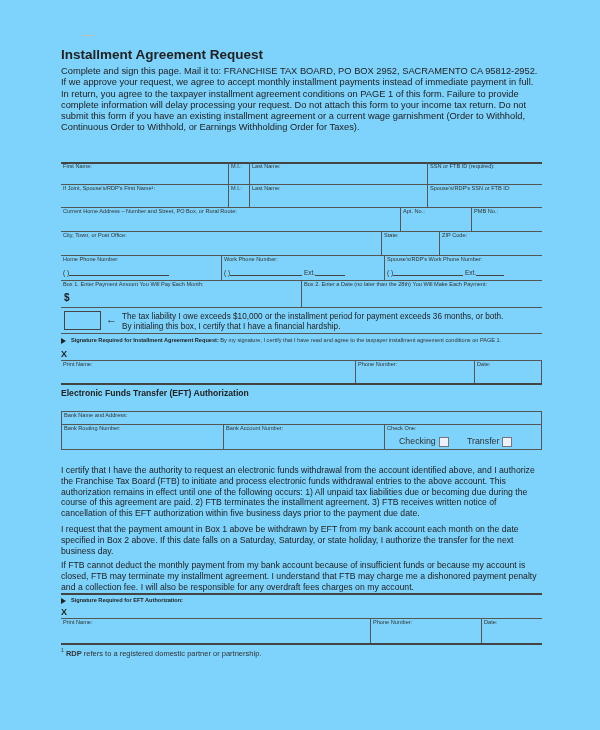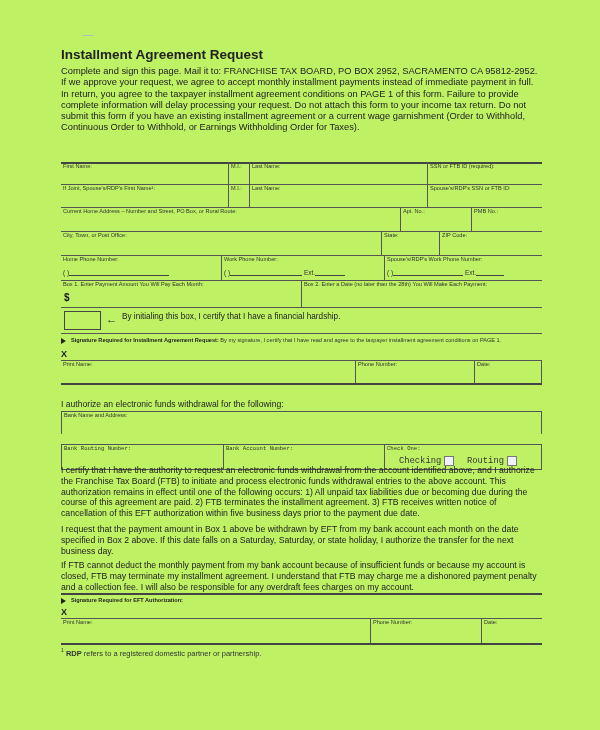--- a/index.html
+++ b/index.html
@@ -1,17 +1,17 @@
 <!DOCTYPE html>
 <html><head>
 <meta charset="utf-8">
 <style>
   html, body { margin:0; padding:0; background:#ffffff; }
   body { width:600px; height:730px; position:relative; overflow:hidden; font-family:"Liberation Sans", sans-serif; color:#1a1a1a; }
-  .page { position:absolute; left:0; top:0; width:600px; height:730px; background:#bef264; }
+  .page { position:absolute; left:0; top:0; width:600px; height:730px; background:#7dd3fc; }
   .dash { position:absolute; left:82px; top:35px; width:12px; height:1px; background:#bbb; }
   .title { position:absolute; left:61px; top:47px; font-size:13.5px; font-weight:bold; color:#222; }
   .para { position:absolute; left:61px; width:480px; font-size:9.3px; line-height:11.3px; color:#222; }
   .row { position:absolute; left:61px; width:481px; }
   .cell { position:absolute; top:0; height:100%; box-sizing:border-box; }
   .cell .lbl { position:absolute; left:2px; top:1px; font-size:5.6px; color:#333; white-space:nowrap; }
   .cell .fill { position:absolute; left:1px; right:3px; bottom:2px; background:#eef1fa; }
   .vline { position:absolute; top:0; height:100%; width:1px; background:#555; }
   .hline { position:absolute; left:0; width:100%; height:1px; background:#555; }
   .hline.thick { height:2px; background:#444; }
@@ -153,20 +153,21 @@
     <div class="cell" style="left:241px;width:240px;">
       <span class="lbl">Box 2. Enter a Date (no later than the 28th) You Will Make Each Payment:</span>
         <div class="fill"></div>
     </div>
     <div class="hline" style="top:27px;"></div>
   </div>
 
   <div class="initbox"></div>
   <div class="arrow">←</div>
   <div class="hardship">
+    <div>The tax liability I owe exceeds $10,000 or the installment period for payment exceeds 36 months, or both.</div>
     <div>By initialing this box, I certify that I have a financial hardship.</div>
   </div>
   <div class="hline" style="position:absolute;left:61px;width:481px;top:333px;background:#555;"></div>
 
   <div class="sigline" style="top:337px;">
     <span class="tri"></span><b>Signature Required for Installment Agreement Request:</b><span> By my signature, I certify that I have read and agree to the taxpayer installment agreement conditions on PAGE 1.</span>
   </div>
   <div class="xmark" style="top:349px;">X</div>
   <div class="row" style="top:360px;height:24px;">
     <div class="hline" style="top:0;"></div>
@@ -181,44 +182,44 @@
       </div>
     <div class="vline" style="left:413px;"></div>
     <div class="cell" style="left:414px;width:67px;">
       <span class="lbl">Date:</span>
         <div class="fill"></div>
       </div>
     <div class="vline" style="left:480px;"></div>
     <div class="hline thick" style="top:23px;"></div>
   </div>
 
-  <div class="eft-sub">I authorize an electronic funds withdrawal for the following:</div>
+  <div class="eft-title">Electronic Funds Transfer (EFT) Authorization</div>
   <div class="row" style="top:411px;height:23px;border-left:1px solid #555;border-right:1px solid #555;box-sizing:border-box;">
     <div class="hline" style="top:0;"></div>
     <div class="cell" style="left:0;width:479px;">
       <span class="lbl">Bank Name and Address:</span>
         <div class="fill"></div>
       </div>
   </div>
-  <div class="row" style="top:444px;height:26px;border-left:1px solid #555;border-right:1px solid #555;box-sizing:border-box;font-family:Liberation Mono, monospace;">
+  <div class="row" style="top:424px;height:26px;border-left:1px solid #555;border-right:1px solid #555;box-sizing:border-box;">
     <div class="hline" style="top:0;"></div>
     <div class="cell" style="left:0;width:161px;">
       <span class="lbl">Bank Routing Number:</span>
         <div class="fill"></div>
       </div>
     <div class="vline" style="left:161px;"></div>
     <div class="cell" style="left:162px;width:160px;">
       <span class="lbl">Bank Account Number:</span>
         <div class="fill"></div>
       </div>
     <div class="vline" style="left:322px;"></div>
     <div class="cell" style="left:323px;width:156px;">
       <span class="lbl">Check One:</span>
       <span class="acct-opt" style="left:14px;"><span>Checking</span><span class="chk"></span></span>
-      <span class="acct-opt" style="left:82px;"><span>Routing</span><span class="chk"></span></span>
+      <span class="acct-opt" style="left:82px;"><span>Transfer</span><span class="chk"></span></span>
     </div>
     <div class="hline" style="top:25px;"></div>
   </div>
 
   <div class="para" style="top:465px;font-size:8.7px;line-height:10.8px;">I certify that I have the authority to request an electronic funds withdrawal from the account identified above, and I authorize the Franchise Tax Board (FTB) to initiate and process electronic funds withdrawal entries to the above account. This authorization remains in effect until one of the following occurs: 1) All unpaid tax liabilities due or becoming due during the course of this agreement are paid. 2) FTB terminates the installment agreement. 3) FTB receives written notice of cancellation of this EFT authorization within five business days prior to the payment due date.</div>
   <div class="para" style="top:524px;font-size:8.7px;line-height:10.8px;">I request that the payment amount in Box 1 above be withdrawn by EFT from my bank account each month on the date specified in Box 2 above. If this date falls on a Saturday, Saturday, or state holiday, I authorize the transfer for the next business day.</div>
   <div class="para" style="top:560px;font-size:8.7px;line-height:10.8px;">If FTB cannot deduct the monthly payment from my bank account because of insufficient funds or because my account is closed, FTB may terminate my installment agreement. I understand that FTB may charge me a dishonored payment penalty and a collection fee. I will also be responsible for any overdraft fees charges on my account.</div>
 
   <div class="hline thick" style="position:absolute;left:61px;width:481px;top:593px;"></div>
   <div class="sigline" style="top:597px;">

